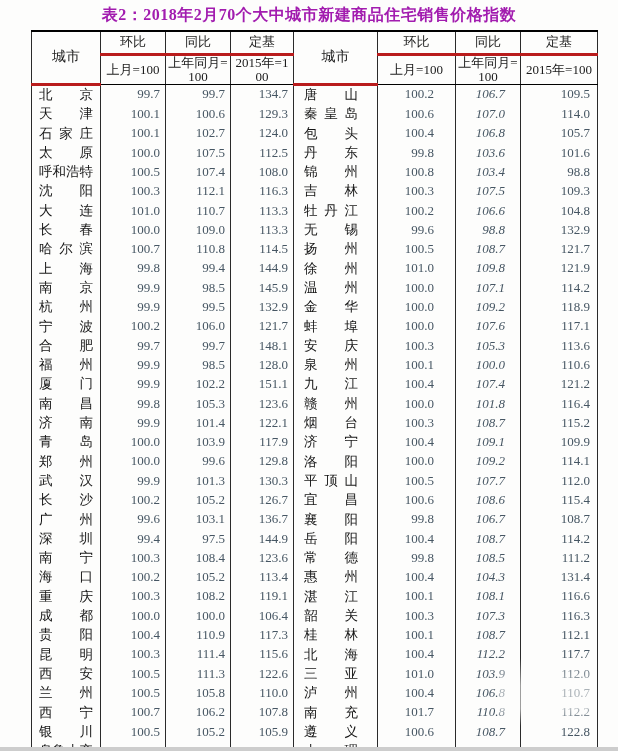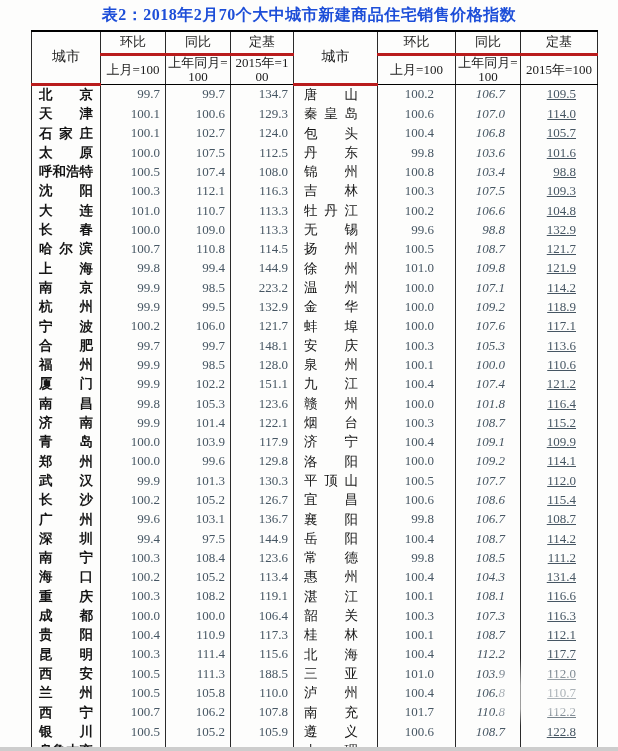--- a/index.html
+++ b/index.html
@@ -6,21 +6,21 @@
   html,body { width:618px; height:751px; overflow:hidden; }
   body {
     background:#fdfdfc;
     font-family:"Liberation Serif","DejaVu Serif",serif;
     color:#1a1a1a;
     position:relative;
   }
   .page-title {
     position:absolute; top:5px; left:0; width:618px;
     text-align:center;
-    font-size:16px; font-weight:bold; color:#1d4ed8;
+    font-size:16px; font-weight:bold; color:#a21caf;
     letter-spacing:0.5px;
   }
   table.price-table {
     position:absolute; top:30px; left:31px;
     width:566px;
     border-collapse:collapse;
     table-layout:fixed;
     border-top:2.5px solid #000;
     border-bottom:2.5px solid #000;
     border-left:1px solid #2a2a2a;
@@ -42,23 +42,23 @@
     padding:0 2px;
     margin-left:32px;
   }
   thead th.city-head { border-bottom:1.5px solid #000; }
   tbody tr { height:18.8px; }
   tbody td { font-size:13px; line-height:18.8px; white-space:nowrap; }
   td.num { text-align:right; color:#465663; font-family:"Liberation Serif","DejaVu Serif",serif; }
   td.c1l, td.c2l, td.c3l { padding-right:5px; }
   td.c1r { padding-right:21px; }
   td.c2r { padding-right:15px;font-style:italic; }
-  td.c3r { padding-right:21px;text-decoration:underline; }
+  td.c3r { padding-right:7px; }
   td.city { font-size:13.5px; color:#151515; }
-  td.city-l { text-align:center;font-weight:bold; }
+  td.city-l { text-align:center; }
   td.city-r { text-align:left; padding-left:10px; }
   span.cname {
     display:inline-block; width:54px;
     text-align:justify; text-align-last:justify;
     vertical-align:middle;
   }
   .fade-artifact {
     position:absolute; left:498px; top:658px; width:96px; height:68px;
     background:linear-gradient(to bottom, rgba(253,253,252,0) 0%,
                rgba(253,253,252,0.55) 40%, rgba(253,253,252,0.55) 75%,
@@ -204,21 +204,21 @@
         <td class="num c3l">144.9</td>
         <td class="city city-r"><span class="cname">徐州</span></td>
         <td class="num c1r">101.0</td>
         <td class="num c2r">109.8</td>
         <td class="num c3r">121.9</td>
       </tr>
       <tr>
         <td class="city city-l"><span class="cname">南京</span></td>
         <td class="num c1l">99.9</td>
         <td class="num c2l">98.5</td>
-        <td class="num c3l">223.2</td>
+        <td class="num c3l">145.9</td>
         <td class="city city-r"><span class="cname">温州</span></td>
         <td class="num c1r">100.0</td>
         <td class="num c2r">107.1</td>
         <td class="num c3r">114.2</td>
       </tr>
       <tr>
         <td class="city city-l"><span class="cname">杭州</span></td>
         <td class="num c1l">99.9</td>
         <td class="num c2l">99.5</td>
         <td class="num c3l">132.9</td>
@@ -404,21 +404,21 @@
         <td class="num c3l">115.6</td>
         <td class="city city-r"><span class="cname">北海</span></td>
         <td class="num c1r">100.4</td>
         <td class="num c2r">112.2</td>
         <td class="num c3r">117.7</td>
       </tr>
       <tr>
         <td class="city city-l"><span class="cname">西安</span></td>
         <td class="num c1l">100.5</td>
         <td class="num c2l">111.3</td>
-        <td class="num c3l">188.5</td>
+        <td class="num c3l">122.6</td>
         <td class="city city-r"><span class="cname">三亚</span></td>
         <td class="num c1r">101.0</td>
         <td class="num c2r">103.9</td>
         <td class="num c3r">112.0</td>
       </tr>
       <tr>
         <td class="city city-l"><span class="cname">兰州</span></td>
         <td class="num c1l">100.5</td>
         <td class="num c2l">105.8</td>
         <td class="num c3l">110.0</td>

